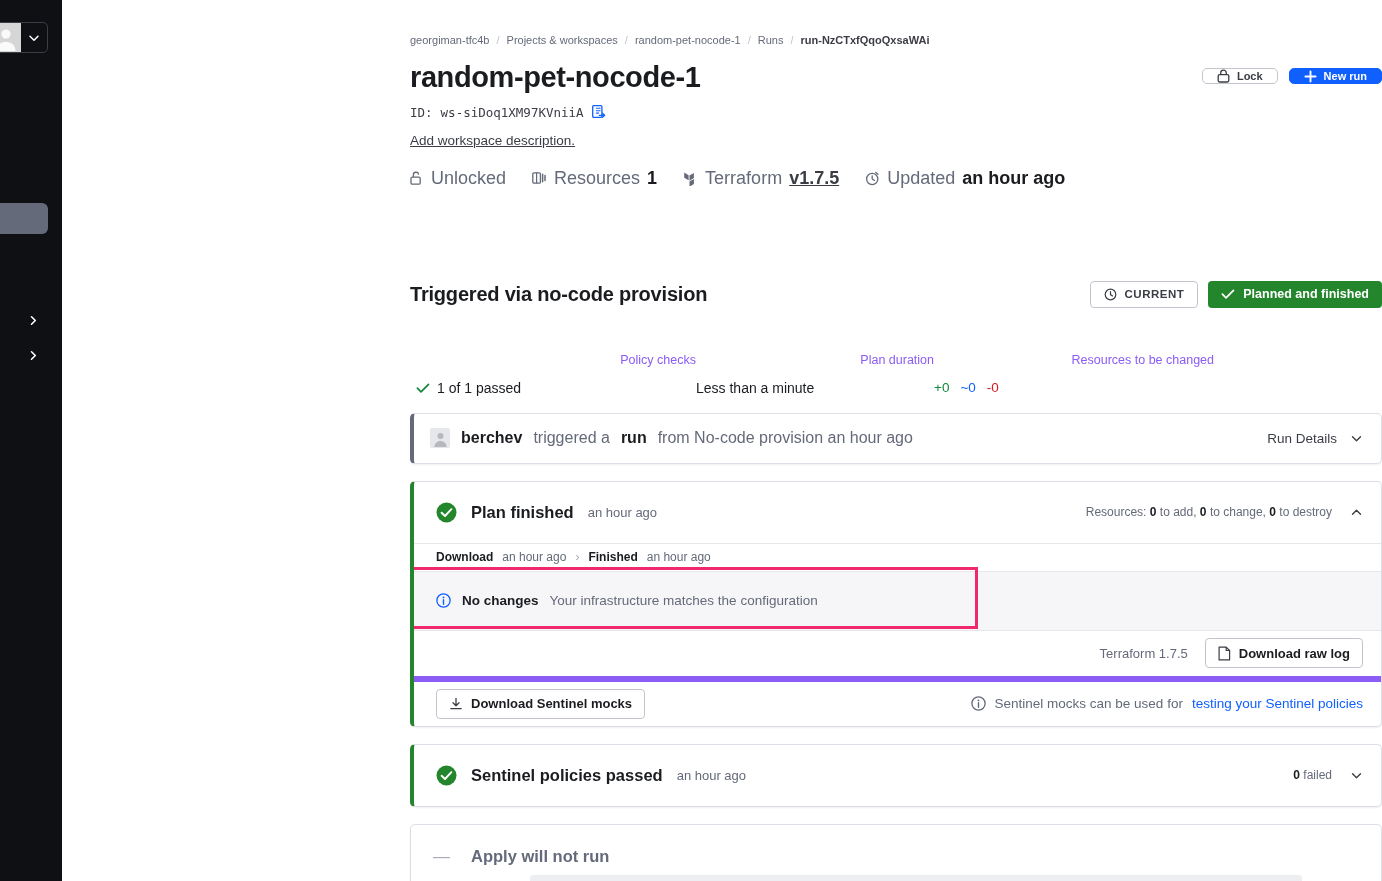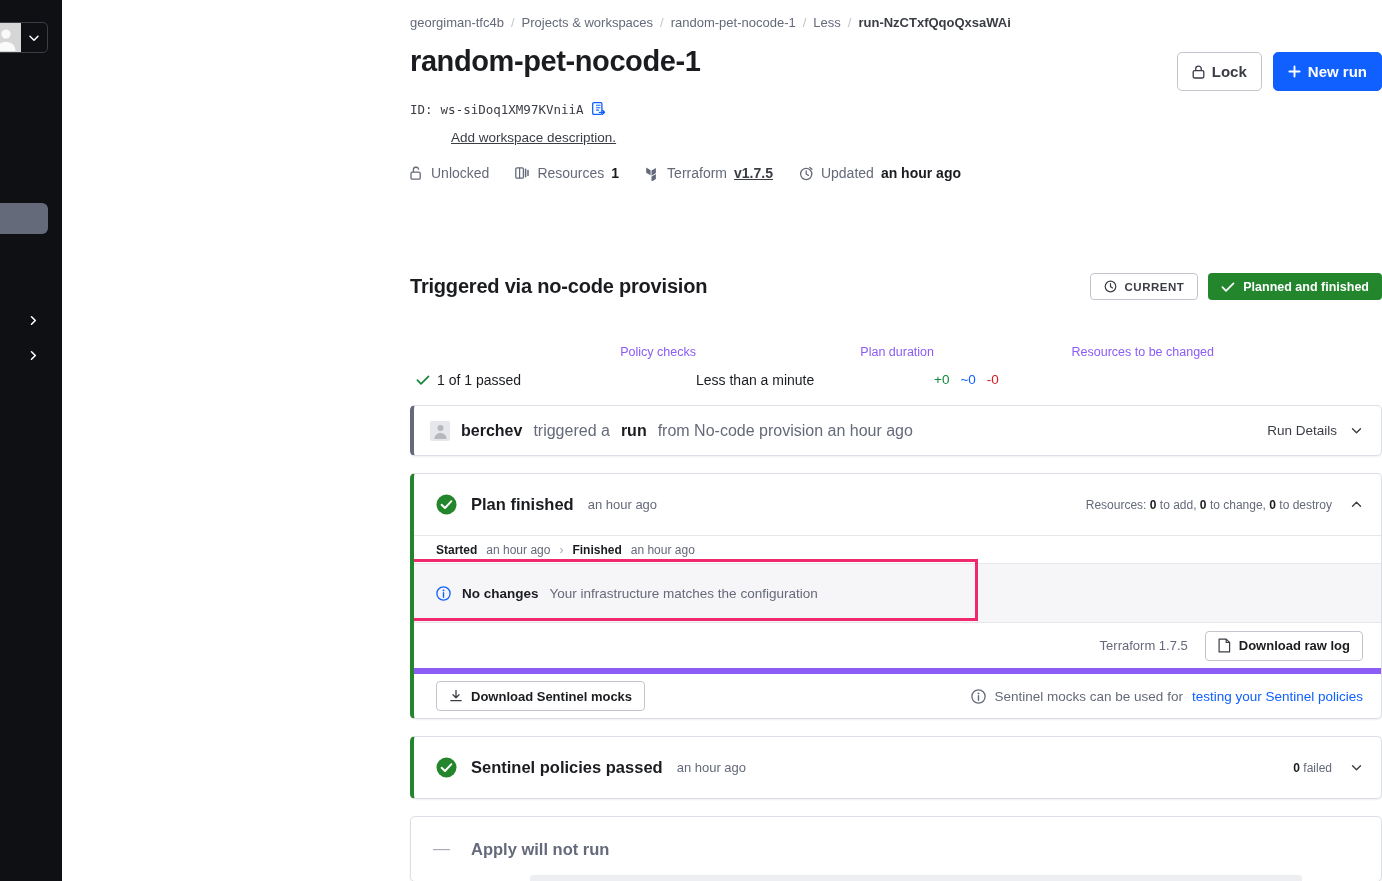--- a/index.html
+++ b/index.html
@@ -66,69 +66,69 @@
     position: absolute; left: 62px; top: 0;
     width: 1320px; height: 881px;
     background: #ffffff;
     overflow: hidden;
   }
   .content { position: absolute; left: 348px; top: 0; width: 972px; }
 
   
   .breadcrumb {
     display: flex; align-items: center; gap: 0px;
-    font-size: 13px; color: #656a7a; padding-top: 15px;
+    font-size: 11px; color: #656a7a; padding-top: 34px;
     white-space: nowrap;
   }
   .breadcrumb a { color: #656a7a; text-decoration: none; }
   .breadcrumb .sep { color: #c2c5cb; padding: 0 7px; }
   .breadcrumb .cur { color: #3b3d45; font-weight: 600; }
 
   
   .title-row {
     display: flex; align-items: flex-start; justify-content: space-between;
     margin-top: 16px;
   }
   .ws-title {
     font-size: 29px; font-weight: bold; color: #1a1c20;
     letter-spacing: -0.4px; line-height: 1.1;
   }
   .hdr-actions { display: flex; gap: 11px; padding-top: 6px; }
   .btn {
     display: inline-flex; align-items: center; gap: 7px;
-    height: 39px; padding: 0 14px;
+    height: 16px; padding: 0 14px;
     border: 1px solid #c2c5cb; border-radius: 5px;
     background: #fff; color: #3b3d45;
-    font-size: 15px; font-weight: 600;
+    font-size: 11px; font-weight: 600;
     font-family: "Liberation Sans", sans-serif;
     cursor: pointer; white-space: nowrap;
   }
   .btn-primary {
     background: #1060ff; border-color: #1060ff; color: #fff;
     font-weight: 600;
   }
 
   .ws-id {
     display: flex; align-items: center; gap: 8px;
     margin-top: 11px;
     font-family: "DejaVu Sans Mono", monospace;
     font-size: 12.5px; color: #3b3d45;
   }
   .copy-icon { cursor: pointer; line-height: 0; }
 
   .ws-desc {
     display: inline-block; margin-top: 13px;
     font-size: 13.5px; color: #3b3d45;
-    text-decoration: underline; cursor: pointer; margin-left: 41px;
+    text-decoration: underline; cursor: pointer;
   }
 
   .meta-row {
     display: flex; align-items: center; gap: 26px;
     margin-top: 19px;
-    font-size: 14px; color: #656a7a;
+    font-size: 18px; color: #656a7a;
   }
   .meta-item { display: flex; align-items: center; gap: 7px; white-space: nowrap; }
   .meta-item b { color: #1a1c20; font-weight: 600; }
   .meta-item .lnk { color: #3b3d45; text-decoration: underline; font-weight: 600; }
 
   
   .run-header {
     display: flex; align-items: center; justify-content: space-between;
     margin-top: 92px;
   }
@@ -312,21 +312,21 @@
   <div class="main">
     <div class="content">
 
       <div class="breadcrumb">
         <a>georgiman-tfc4b</a>
         <span class="sep">/</span>
         <a>Projects &amp; workspaces</a>
         <span class="sep">/</span>
         <a>random-pet-nocode-1</a>
         <span class="sep">/</span>
-        <a>Less</a>
+        <a>Runs</a>
         <span class="sep">/</span>
         <span class="cur">run-NzCTxfQqoQxsaWAi</span>
       </div>
 
       <div class="title-row">
         <div>
           <div class="ws-title">random-pet-nocode-1</div>
         </div>
         <div class="hdr-actions">
           <button class="btn">
@@ -508,21 +508,21 @@
             </span>
             <span class="caret-btn">
               <svg class="svg-i" width="13" height="13" viewBox="0 0 13 13">
                 <path d="M2.5 8.3 L6.5 4.3 L10.5 8.3" stroke="#3b3d45" stroke-width="1.4" fill="none" stroke-linecap="round" stroke-linejoin="round"></path>
               </svg>
             </span>
           </div>
         </div>
 
         <div class="card-subbar">
-          <b>Started</b>
+          <b>Download</b>
           <span>an hour ago</span>
           <span class="arr">›</span>
           <b>Finished</b>
           <span>an hour ago</span>
         </div>
 
         <div class="nochanges-wrap">
           <div class="nochanges">
             <span>
               <svg class="svg-i" width="15" height="15" viewBox="0 0 15 15">

